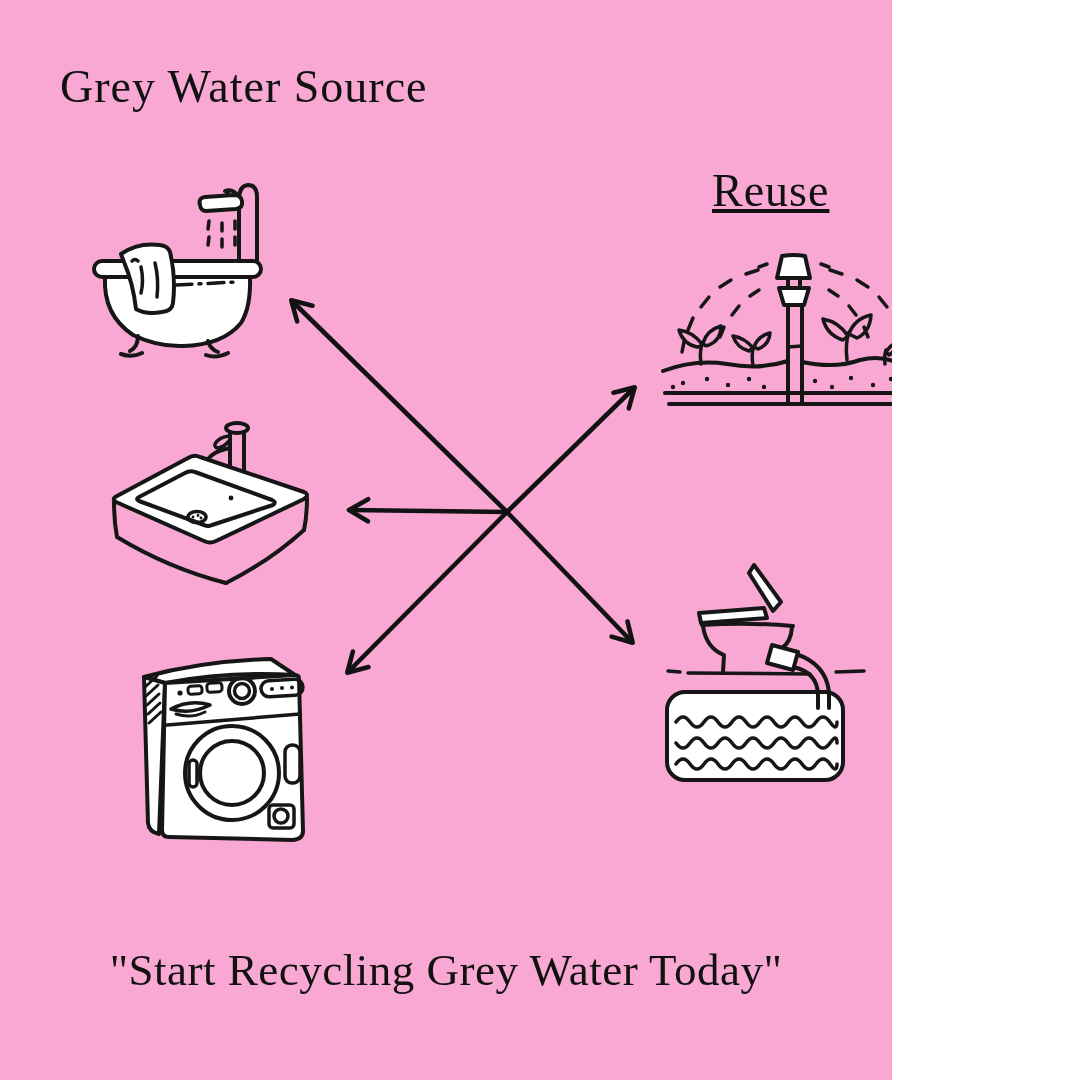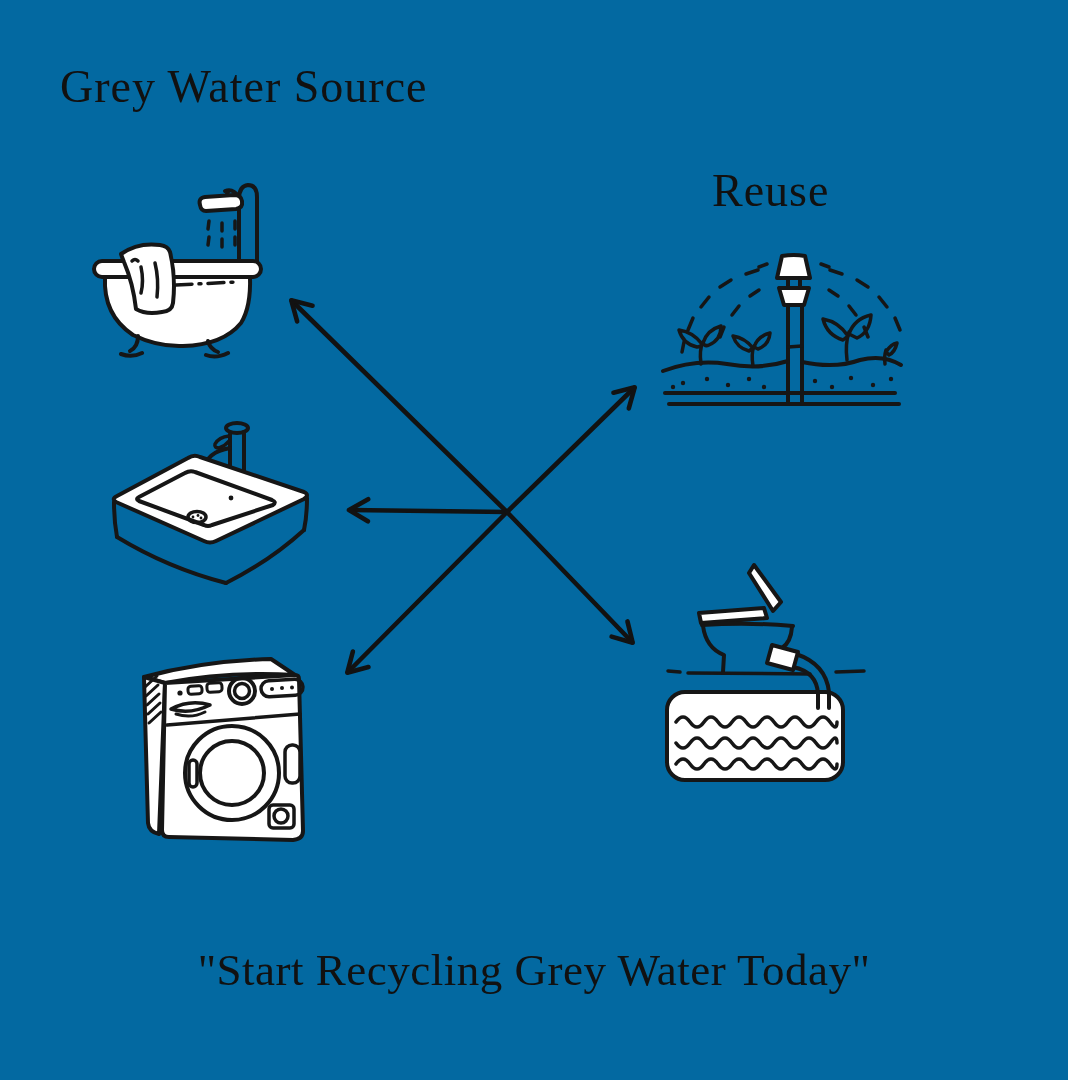--- a/index.html
+++ b/index.html
@@ -1,19 +1,19 @@
 <!DOCTYPE html>
 <html><head>
 <meta charset="utf-8">
 <style>
   html,body{margin:0;padding:0;background:#ffffff;}
-  .canvas{position:relative;width:1068px;height:1080px;background:#0369a1;overflow:hidden;
+  .canvas{position:relative;width:892px;height:1080px;background:#f9a8d4;overflow:hidden;
           font-family:"Liberation Serif", serif;color:#111111;}
   .title{position:absolute;left:60px;top:62px;font-size:46px;line-height:1.1;letter-spacing:1px;}
-  .reuse-label{position:absolute;left:712px;top:166px;font-size:46px;line-height:1.1;letter-spacing:1px;}
+  .reuse-label{position:absolute;left:712px;top:166px;font-size:46px;line-height:1.1;letter-spacing:1px;text-decoration:underline;}
   .tagline{position:absolute;left:0;top:944px;width:100%;text-align:center;font-size:45px;letter-spacing:0.5px;}
   .icon{position:absolute;}
   .icon svg{width:100%;height:100%;display:block;}
   .icon path,.icon rect,.icon circle,.icon ellipse,.icon line{
       fill:none;stroke:#161616;stroke-width:4;stroke-linecap:round;stroke-linejoin:round;}
   .icon .thin{stroke-width:3;}
   .icon .med{stroke-width:3.5;}
   .icon .fw{fill:#ffffff;}
   .icon .dot{fill:#161616;stroke:none;}
   .pos-bathtub{left:88px;top:175px;width:180px;height:185px;}

